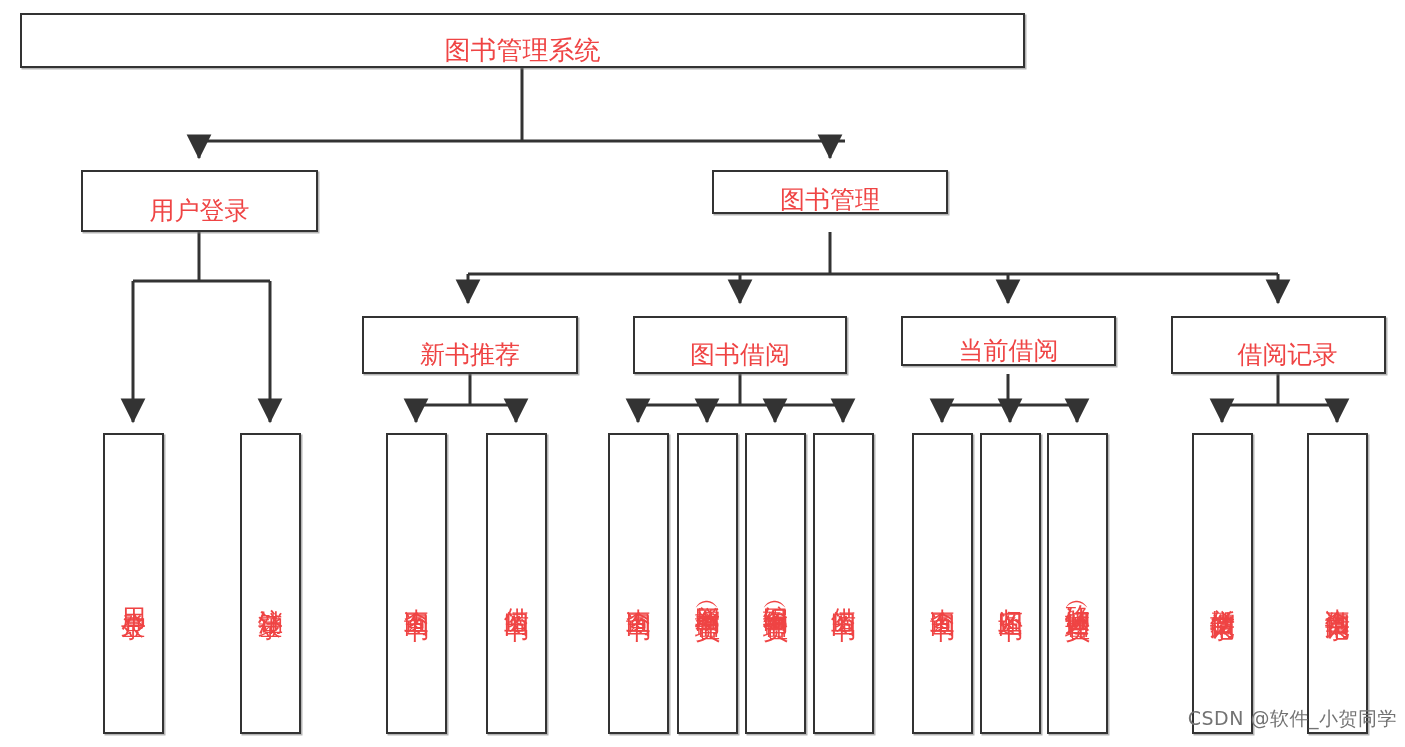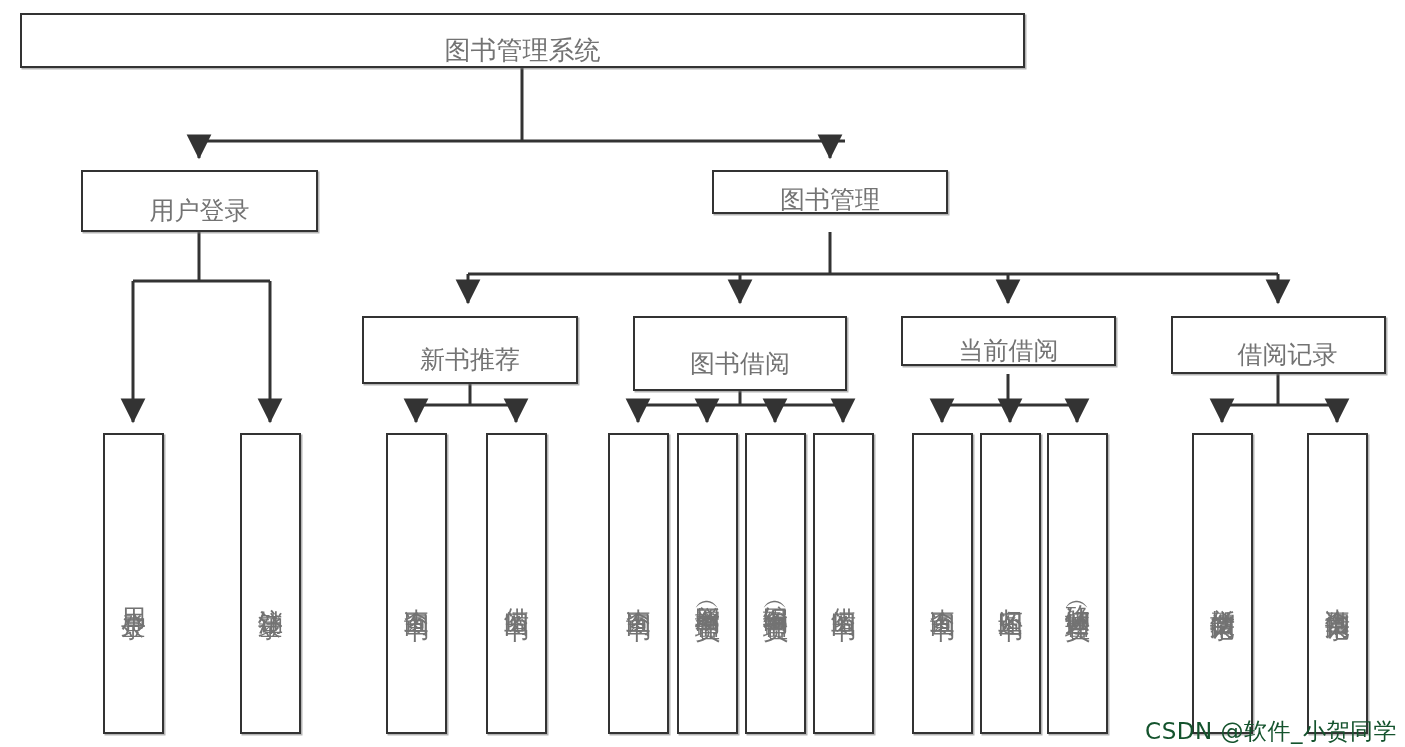--- a/index.html
+++ b/index.html
@@ -30,21 +30,21 @@
     position: absolute;
     box-sizing: border-box;
     border: 2px solid #333333;
     background: #ffffff;
     display: flex;
     align-items: center;
     justify-content: center;
     box-shadow: 1.5px 1.5px 0 0 rgba(120,120,120,0.55);
   }
   .node .label {
-    color: #737373;
+    color: #ef4444;
     text-align: center;
     line-height: 1.25;
     white-space: nowrap;
     margin-top: 20px;
   }
   .node.root .label  { font-size: 26px; }
   .node.lvl2 .label  { font-size: 25px; }
   .node.lvl3 .label  { font-size: 25px; }
   .node.leaf {
     align-items: center;
@@ -56,23 +56,23 @@
     text-orientation: upright;
     letter-spacing: 3px;
     line-height: 1;
   }
   .node.leaf.tall .label {
     letter-spacing: 2px;
   }
   #watermark {
     position: absolute;
     right: 8px;
-    bottom: 0;
-    font-size: 23px;
-    color: #14532d;
+    bottom: 15px;
+    font-size: 19px;
+    color: #737373;
     letter-spacing: 0.5px;
     white-space: nowrap;
     user-select: none;
   }
 </style>
 </head>
 <body>
 
 <div id="canvas">
 
@@ -130,24 +130,24 @@
     <span class="label">图书管理系统</span>
   </div>
 
   <div class="node lvl2" style="left:81px; top:170px; width:237px; height:62px;">
     <span class="label">用户登录</span>
   </div>
   <div class="node lvl2" style="left:712px; top:170px; width:236px; height:44px;font-family:Liberation Mono, monospace;">
     <span class="label">图书管理</span>
   </div>
 
-  <div class="node lvl3" style="left:362px; top:316px; width:216px; height:68px;">
+  <div class="node lvl3" style="left:362px; top:316px; width:216px; height:58px;">
     <span class="label">新书推荐</span>
   </div>
-  <div class="node lvl3" style="left:633px; top:316px; width:214px; height:75px;">
+  <div class="node lvl3" style="left:633px; top:316px; width:214px; height:58px;">
     <span class="label">图书借阅</span>
   </div>
   <div class="node lvl3" style="left:901px; top:316px; width:215px; height:50px;">
     <span class="label">当前借阅</span>
   </div>
   <div class="node lvl3" style="left:1171px; top:316px; width:215px; height:58px;padding-left:18px;">
     <span class="label">借阅记录</span>
   </div>
 
   <div class="node leaf" style="left:103px; top:433px; width:61px; height:301px;">

